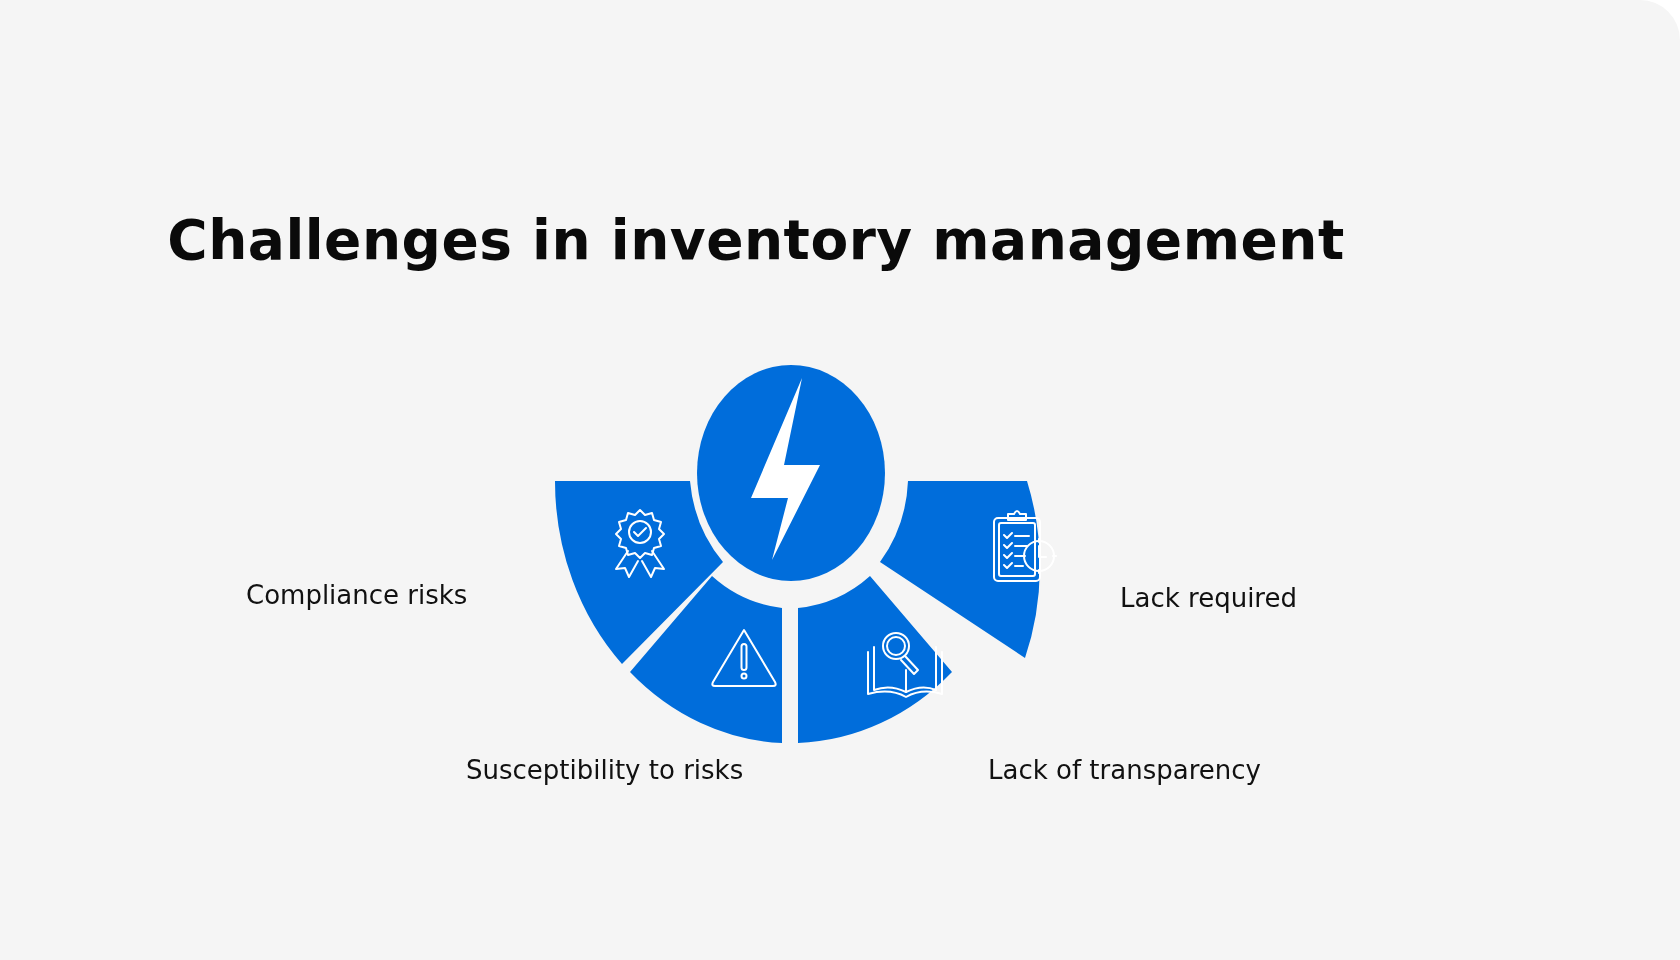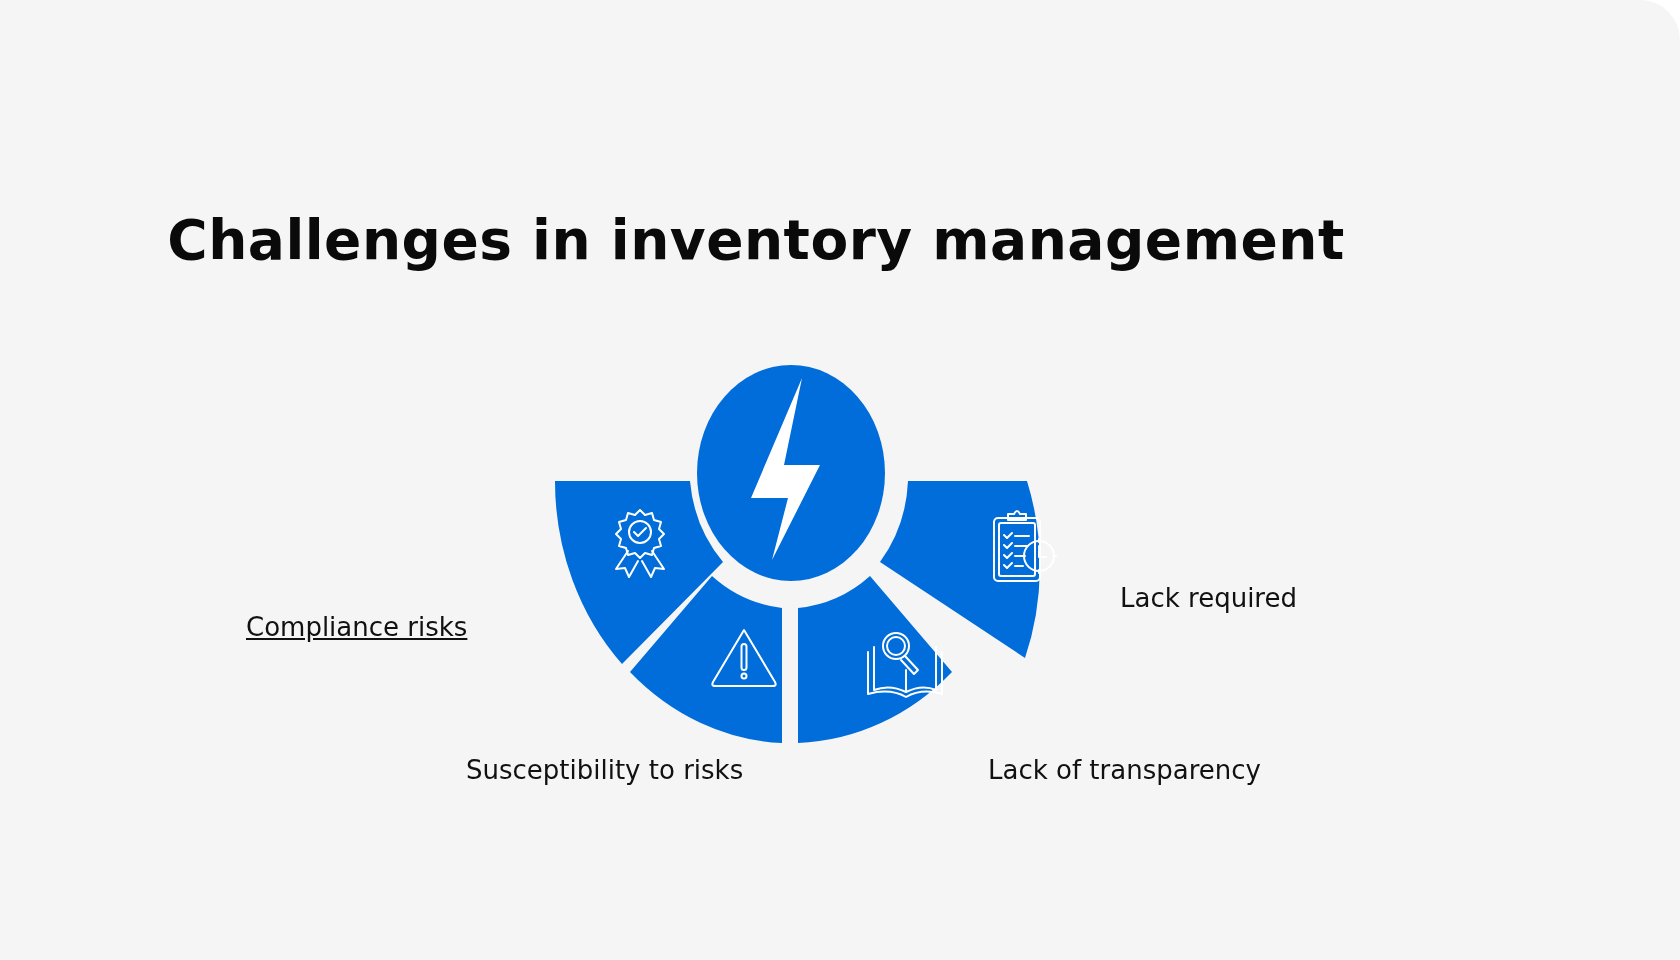--- a/index.html
+++ b/index.html
@@ -82,16 +82,16 @@
     <path d="M1004 535 l3 3 5 -5 M1015 536 h14"></path>
     <path d="M1004 545 l3 3 5 -5 M1015 546 h12"></path>
     <path d="M1004 555 l3 3 5 -5 M1015 556 h8"></path>
     <path d="M1004 565 l3 3 5 -5 M1015 566 h8"></path>
     <circle cx="1039" cy="556" r="15"></circle>
     <path d="M1039 546 v11 h7"></path>
     <path d="M1039 539 v3 M1039 570 v3 M1022 556 h3 M1053 556 h3"></path>
   </g>
 </svg>
 
-<div class="label" style="left:246px; top:612px;text-decoration:underline;">Compliance risks</div>
+<div class="label" style="left:246px; top:580px;">Compliance risks</div>
 <div class="label" style="left:466px; top:755px;">Susceptibility to risks</div>
 <div class="label" style="left:988px; top:755px;">Lack of transparency</div>
 <div class="label" style="left:1120px; top:583px;">Lack required</div>
 
 </body></html>

